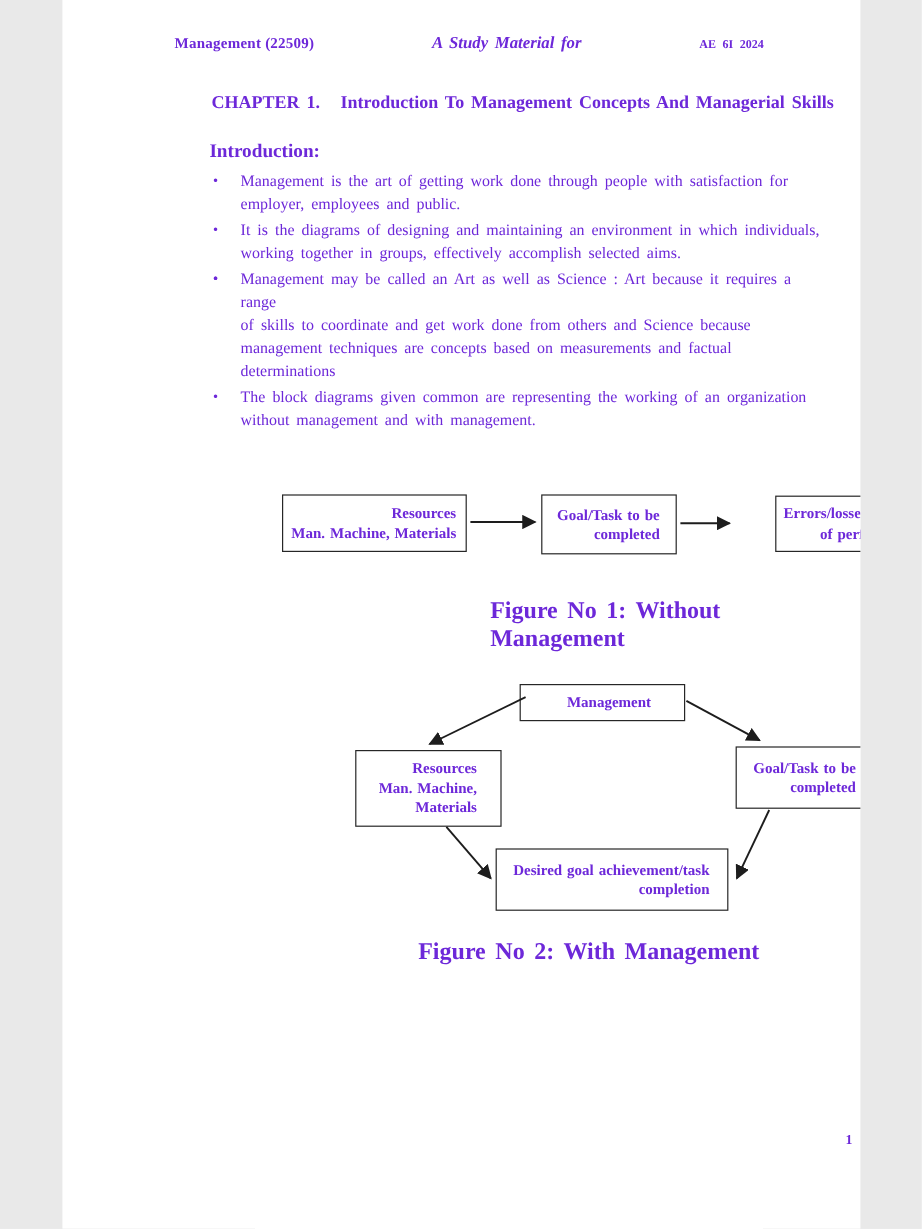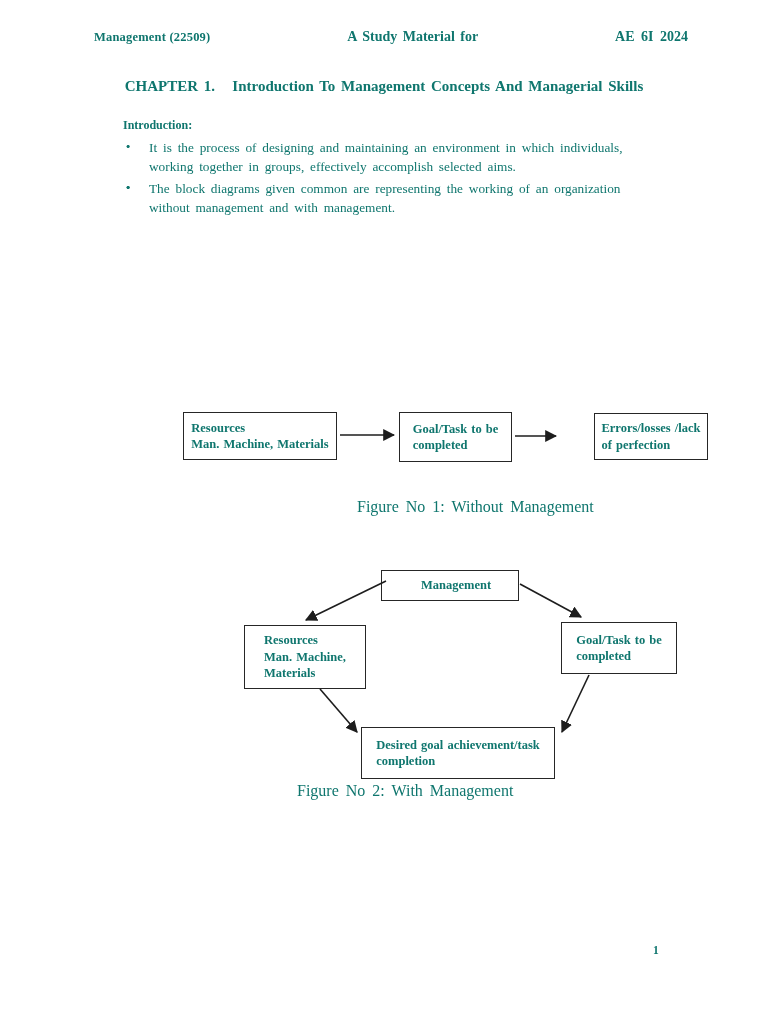--- a/index.html
+++ b/index.html
@@ -1,83 +1,83 @@
 <!DOCTYPE html>
 <html><head>
 <meta charset="utf-8">
 <style>
   html,body{margin:0;padding:0;background:#e9e9e9;}
   .page{
     position:relative;
-    width:768px;height:1024px;
+    width:665px;height:1024px;
     margin:0 auto;
     background:#ffffff;
     font-family:"Liberation Serif","DejaVu Serif",serif;
-    color:#0f766e;
+    color:#6d28d9;
     overflow:hidden;
   }
   
   .hdr{
     position:absolute;top:29px;left:94px;right:80px;
     display:flex;justify-content:space-between;align-items:baseline;
   }
   .hdr .h-left{font-weight:bold;font-size:12.5px;letter-spacing:.2px;}
-  .hdr .h-center{font-weight:bold;font-size:14px;word-spacing:2px;}
-  .hdr .h-right{font-weight:bold;font-size:14px;word-spacing:3px;}
+  .hdr .h-center{font-weight:bold;font-size:14px;word-spacing:2px;font-style:italic;}
+  .hdr .h-right{font-weight:bold;font-size:10px;word-spacing:3px;}
   
   .chapter{
     position:absolute;top:78px;left:0;width:768px;
     text-align:center;font-weight:bold;font-size:15px;
     white-space:pre-wrap;word-spacing:2px;
   }
   
   .intro{position:absolute;top:118px;left:123px;width:516px;}
   .intro h2{
-    margin:0 0 5px 0;font-size:12px;font-weight:bold;
+    margin:0 0 5px 0;font-size:16px;font-weight:bold;
   }
   .bullets{list-style:none;margin:0;padding:0;}
   .bullets li{
     position:relative;
     padding-left:26px;
     margin:0 0 3px 0;
     font-size:13.3px;line-height:19px;
     word-spacing:2.5px;
   }
   .bullets li .marker{
     position:absolute;left:3px;top:0;
     font-size:12px;
   }
   .btext{white-space:pre-line;}
   
   .dbox{
     position:absolute;
     border:1.5px solid #262626;
     background:#fff;
     display:flex;align-items:center;justify-content:center;
-    text-align:left;
+    text-align:right;
     font-weight:bold;font-size:12.5px;line-height:16.5px;
     white-space:pre-line;word-spacing:1px;
     box-sizing:border-box;
   }
   
   .f1-b1{left:183px;top:412px;width:154px;height:48px;}
   .f1-b2{left:399px;top:412px;width:113px;height:50px;}
   .f1-b3{left:594px;top:413px;width:114px;height:47px;}
   
   .f2-mgmt{left:381px;top:570px;width:138px;height:31px;padding-left:12px;}
   .f2-res{left:244px;top:625px;width:122px;height:64px;}
   .f2-goal{left:561px;top:622px;width:116px;height:52px;}
-  .f2-des{left:361px;top:727px;width:194px;height:52px;}
+  .f2-des{left:361px;top:707px;width:194px;height:52px;}
   
   .arrows{position:absolute;left:0;pointer-events:none;}
   .arrows line{stroke:#1d1d1d;stroke-width:1.6;}
   
   .fig-caption{
     position:absolute;
-    font-weight:normal;font-size:16px;word-spacing:3px;
+    font-weight:bold;font-size:20px;word-spacing:3px;
   }
   .cap1{left:357px;top:498px;}
   .cap2{left:297px;top:782px;}
   
   .pgnum{
     position:absolute;left:653px;top:944px;
     font-weight:bold;font-size:11.5px;
   }
 </style>
 </head>
@@ -91,31 +91,37 @@
     <span class="h-right">AE 6I  2024</span>
   </div>
 
   <div class="chapter">CHAPTER 1.   Introduction To Management Concepts And Managerial Skills</div>
 
   <div class="intro">
     <h2>Introduction:</h2>
     <ul class="bullets">
       <li>
         <span class="marker">•</span>
+        <span class="btext">Management is the art of getting work done through people with satisfaction for
+employer, employees and public.</span>
       </li>
       <li>
         <span class="marker">•</span>
-        <span class="btext">It is the process of designing and maintaining an environment in which individuals,
+        <span class="btext">It is the diagrams of designing and maintaining an environment in which individuals,
 working together in groups, effectively accomplish selected aims.</span>
       </li>
       <li>
         <span class="marker">•</span>
       </li>
       <li>
         <span class="marker">•</span>
+        <span class="btext">Management may be called an Art as well as Science : Art because it requires a range
+of skills to coordinate and get work done from others and Science because
+management techniques are concepts based on measurements and factual
+determinations</span>
       </li>
       <li>
         <span class="marker">•</span>
         <span class="btext">The block diagrams given common are representing the working of an organization
 without management and with management.</span>
       </li>
     </ul>
   </div>
 
   <div class="dbox f1-b1">Resources

